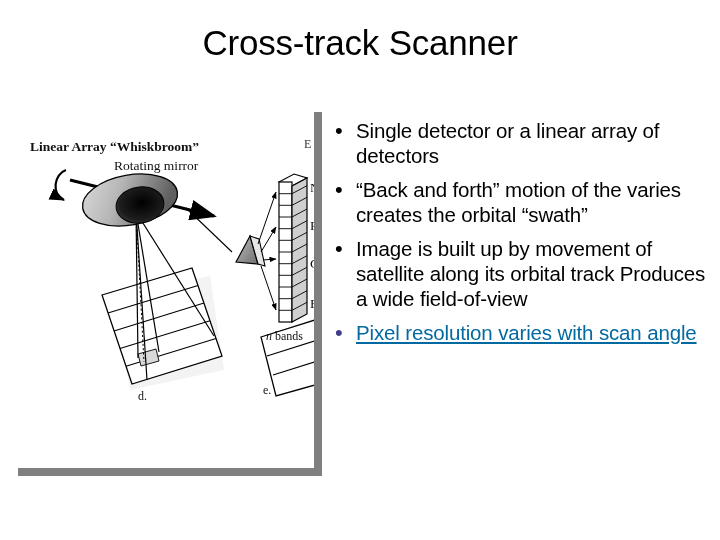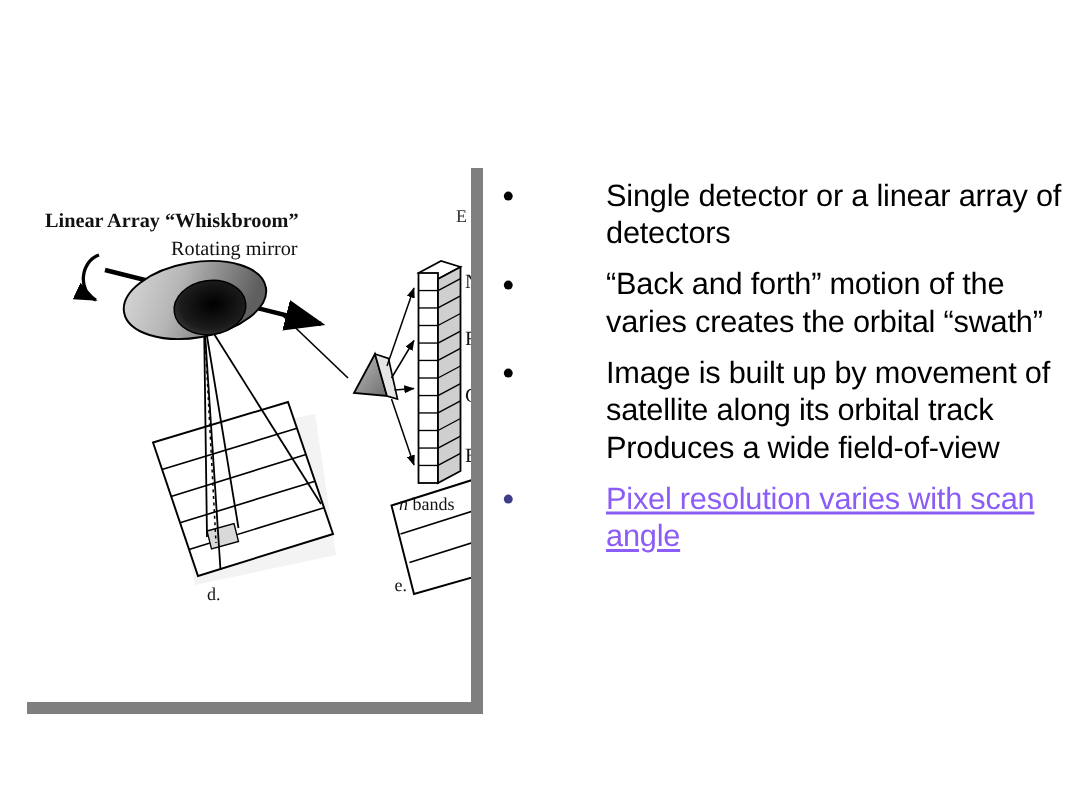--- a/index.html
+++ b/index.html
@@ -125,33 +125,33 @@
     box-sizing: border-box;
   }
   .bullet-dot.link-dot { color: #3d3d8c; }
   .bullet-text {
     flex: 1 1 auto;
     font-family: "Liberation Sans", sans-serif;
     font-size: 20.5px;
     line-height: 25px;
     color: #000000;
     letter-spacing: -0.15px;
-    margin-left: 48px;
   }
   .bullet-text.link {
-    color: #8b5cf6;
+    color: #0369a1;
     text-decoration: underline;
     text-underline-offset: 2px;
   }
 </style>
 </head>
 <body>
 
 <div class="slide">
 
+  <div class="slide-title">Cross-track Scanner</div>
 
   <div class="figure-wrap">
 
     <div class="figure-frame">
       <svg class="fig-svg" width="296" height="356" viewBox="0 0 296 356" xmlns="http://www.w3.org/2000/svg">
 
         <defs>
           <linearGradient id="mirrorGrad" x1="0" y1="0" x2="1" y2="0.3">
             <stop offset="0%" stop-color="#dcdcdc"></stop>
             <stop offset="45%" stop-color="#b6b6b6"></stop>

